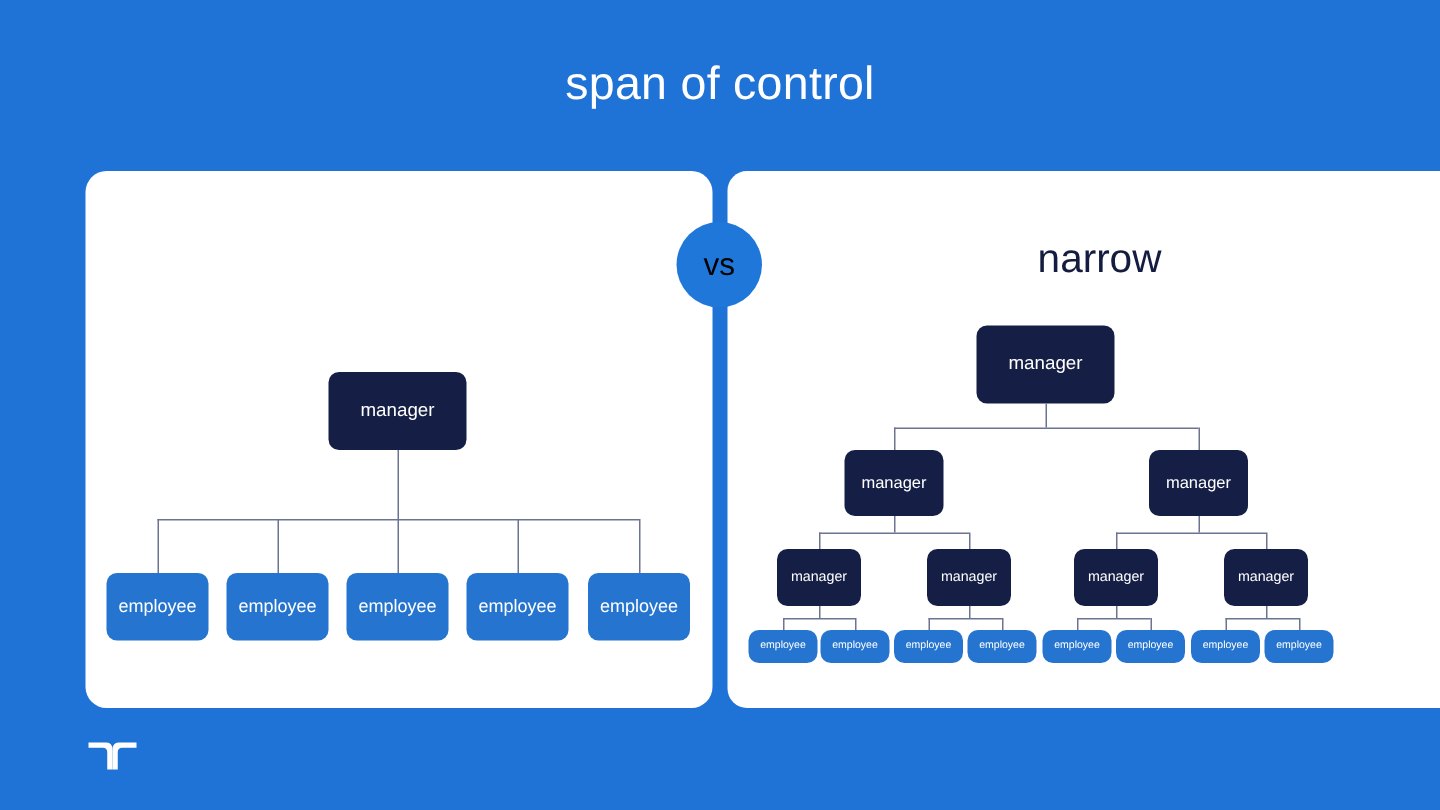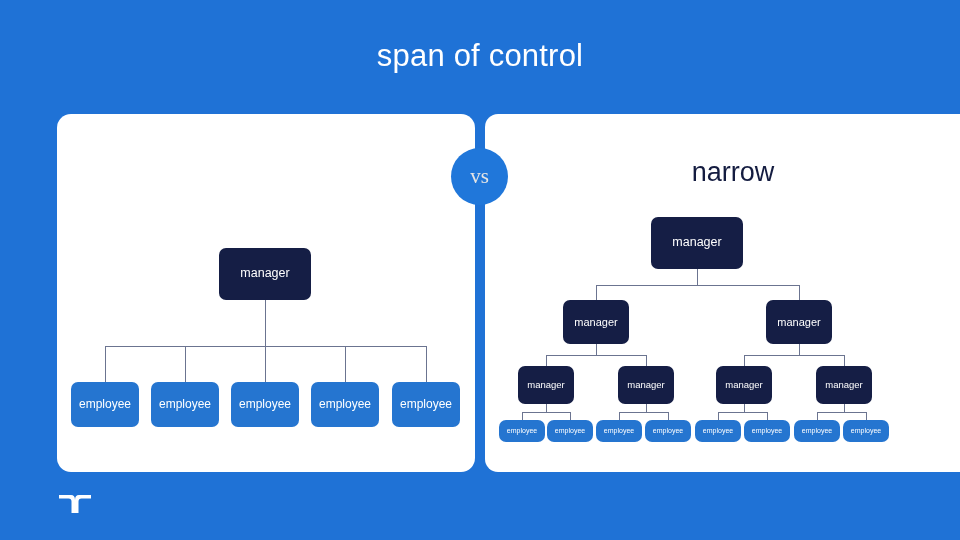--- a/index.html
+++ b/index.html
@@ -51,27 +51,26 @@
   }
 
   .vs-badge {
     position: absolute;
     left: 451px;
     top: 148px;
     width: 57px;
     height: 57px;
     border-radius: 50%;
     background: #2077da;
-    color: #e5e5e5;
+    color: #000000;
     font-size: 21px;
     display: flex;
     align-items: center;
     justify-content: center;
     z-index: 5;
-    font-family: Liberation Serif, serif;
   }
 
   .node {
     position: absolute;
     display: flex;
     align-items: center;
     justify-content: center;
     color: #ffffff;
     box-sizing: border-box;
     text-align: center;

